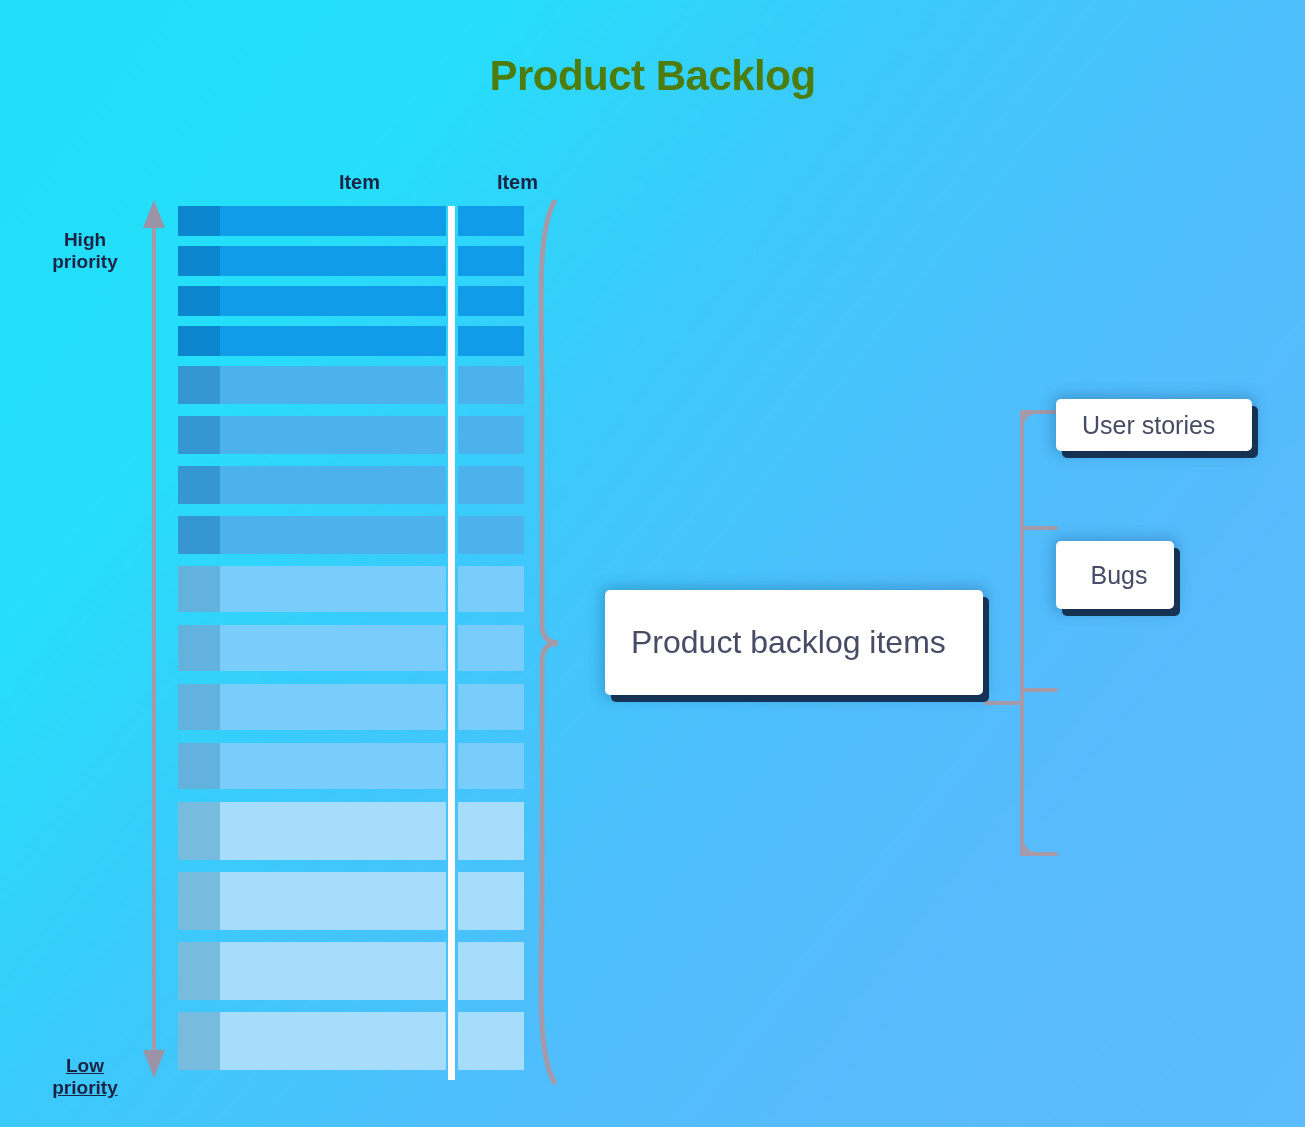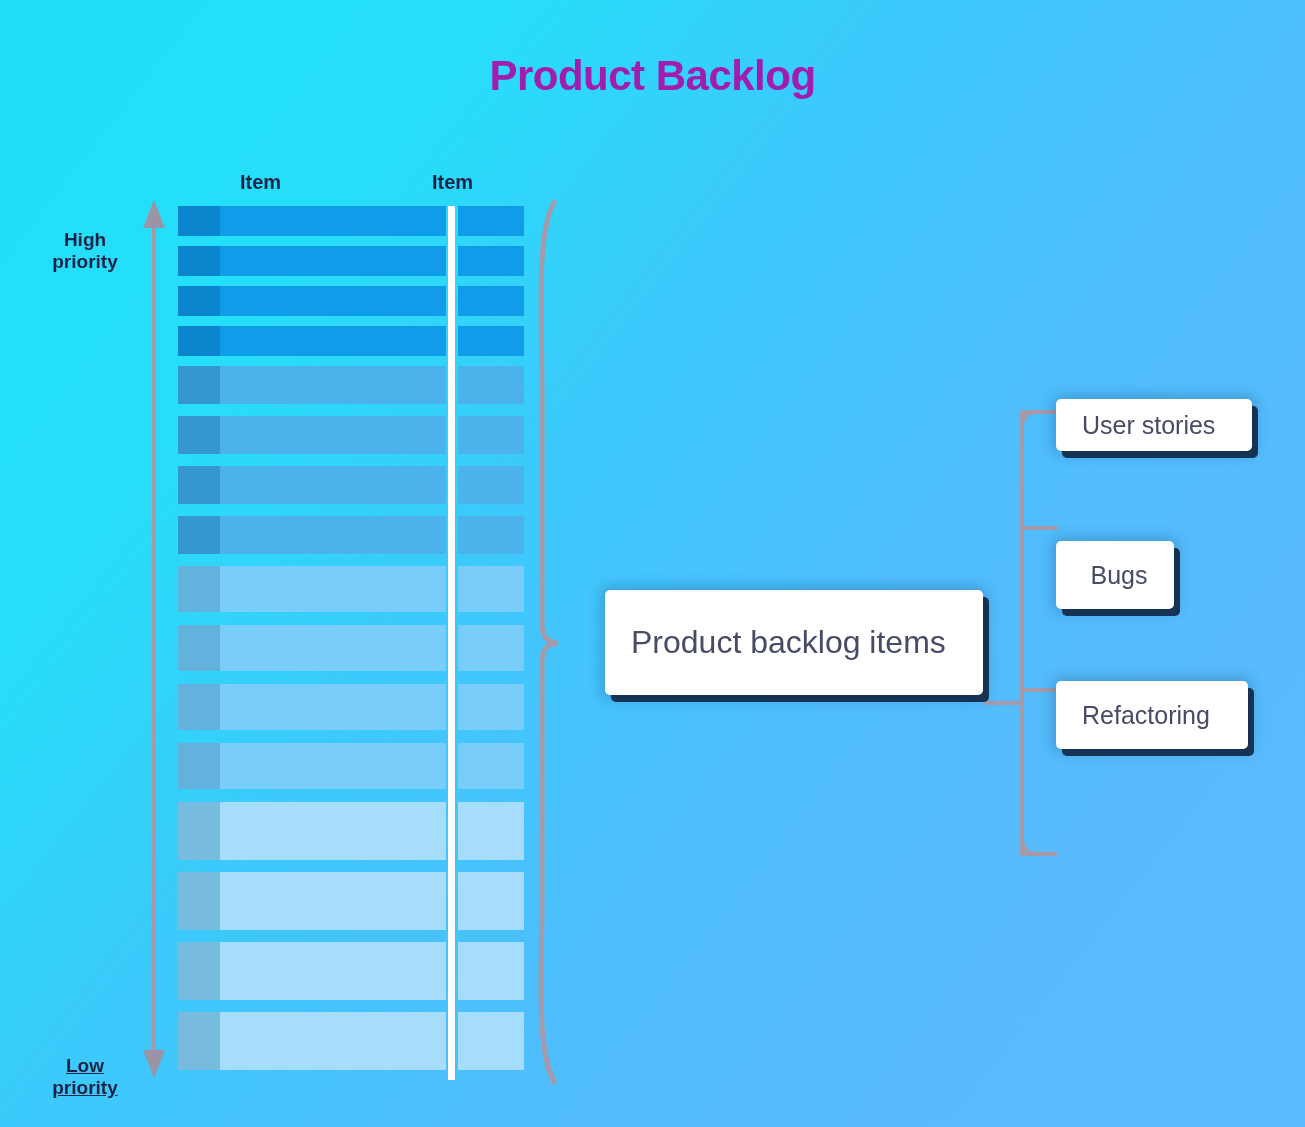--- a/index.html
+++ b/index.html
@@ -10,28 +10,28 @@
     position:relative;
     background:linear-gradient(128deg,#22def9 0%, #25dffa 22%, #3cc9fb 42%, #4fbefc 62%, #58bbfc 80%, #5cbcfd 100%);
   }
   #stage{position:absolute;left:0;top:0;width:1305px;height:1127px;}
 
   
   .title{
     position:absolute;left:0;top:52px;width:1305px;
     text-align:center;
     font-size:42px;font-weight:bold;letter-spacing:-0.5px;
-    color:#a21caf;
+    color:#4d7c0f;
   }
 
   
   .colhead{
     position:absolute;
     font-size:20px;font-weight:bold;color:#1d2345;
-    text-align:left;
+    text-align:right;
   }
   #hd-item{left:240px;top:171px;width:140px;}
   #hd-size{left:432px;top:171px;width:106px;}
 
   
   .prio-label{
     position:absolute;width:130px;text-align:center;
     font-size:19px;font-weight:bold;line-height:1.18;color:#1d2345;margin-top:32px;
   }
   #prio-high{left:20px;top:197px;}
@@ -213,18 +213,15 @@
   </div>
 
   <div class="card" id="card-stories">
     <span class="txt">User stories</span>
   </div>
 
   <div class="card" id="card-bugs">
     <span class="txt">Bugs</span>
   </div>
 
-  <div class="card" id="card-refactor">
-    <span class="txt">Refactoring</span>
-  </div>
 
 
 </div>
 
 </body></html>

